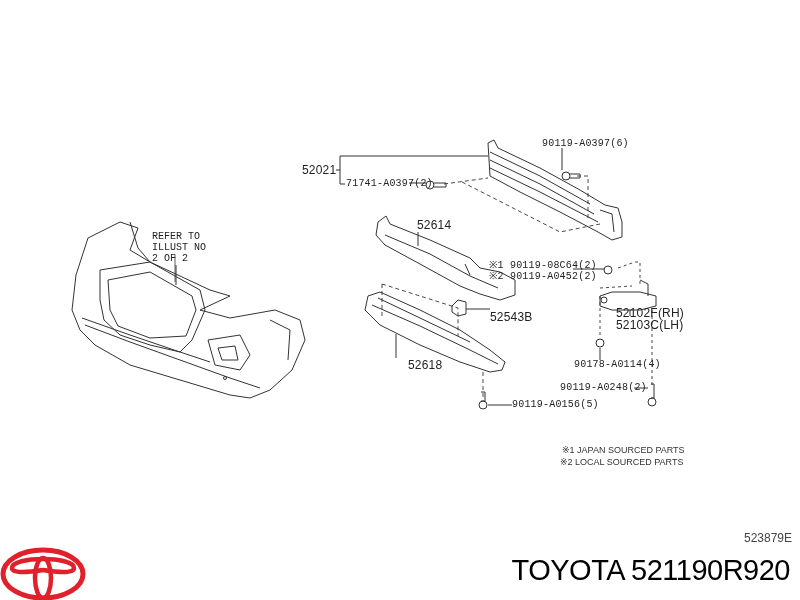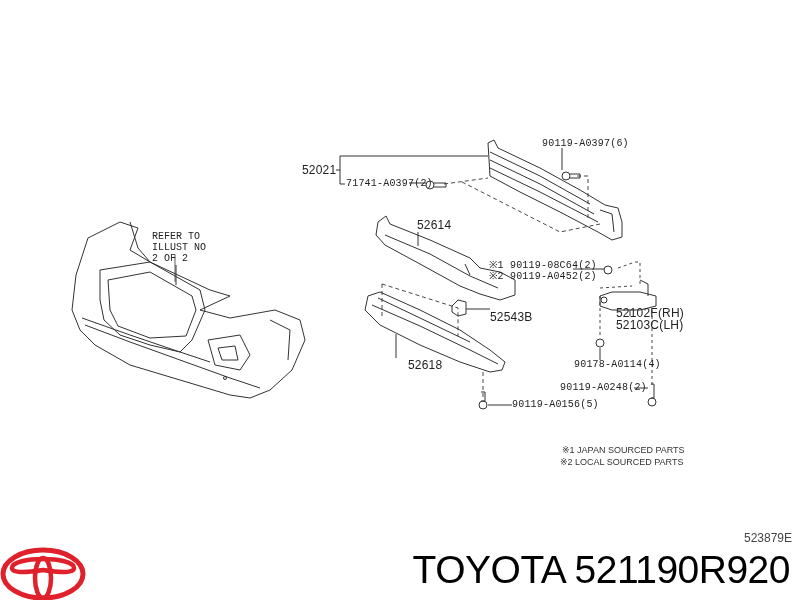--- a/index.html
+++ b/index.html
@@ -3,21 +3,21 @@
 <meta charset="utf-8">
 <style>
   html, body { margin:0; padding:0; background:#ffffff; }
   body { width:800px; height:600px; position:relative; overflow:hidden; font-family:"DejaVu Sans Mono", monospace; }
   .diagram { position:absolute; left:0; top:0; width:800px; height:600px; }
   .lbl { position:absolute; font-family:"Liberation Mono","DejaVu Sans Mono", monospace; font-size:10px; color:#222; white-space:nowrap; letter-spacing:0.2px; }
   .big { font-size:12px; font-family:"Liberation Sans","DejaVu Sans", sans-serif; }
   .note { position:absolute; font-family:"Liberation Sans","DejaVu Sans", sans-serif; font-size:9px; color:#333; white-space:nowrap; }
   .refer { position:absolute; font-family:"Liberation Mono","DejaVu Sans Mono", monospace; font-size:10px; color:#222; line-height:11px; white-space:pre; }
   .code { position:absolute; right:8px; top:531px; font-family:"Liberation Sans","DejaVu Sans", sans-serif; font-size:12px; color:#444; }
-  .title { position:absolute; right:10px; top:548px; font-family:"Liberation Sans","DejaVu Sans", sans-serif; font-size:39px; color:#000; line-height:44px; letter-spacing:-0.5px;margin-left:16px; }
+  .title { position:absolute; right:10px; top:548px; font-family:"Liberation Sans","DejaVu Sans", sans-serif; font-size:29px; color:#000; line-height:44px; letter-spacing:-0.5px;margin-left:16px; }
   .logo { position:absolute; left:0px; top:544px; width:88px; height:56px; }
 </style>
 </head>
 <body>
 
 <div class="diagram">
   <svg width="800" height="600" viewBox="0 0 800 600" style="position:absolute;left:0;top:0;">
     <g fill="none" stroke="#333" stroke-width="1">
 
       <g>

